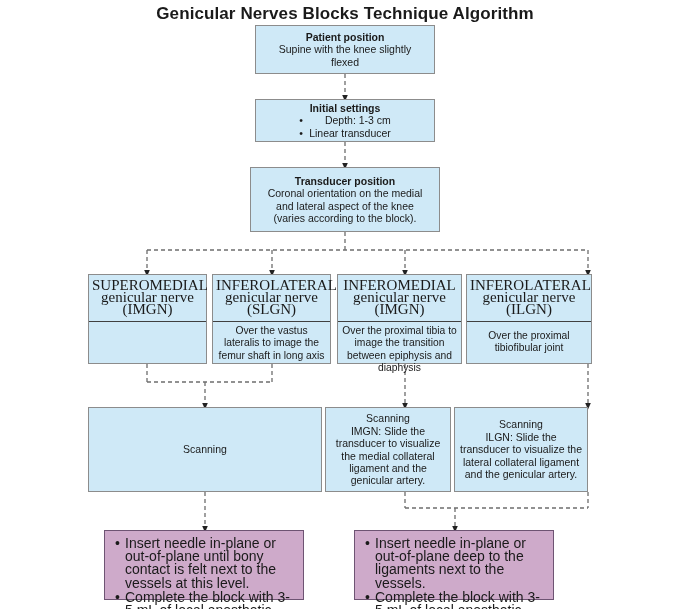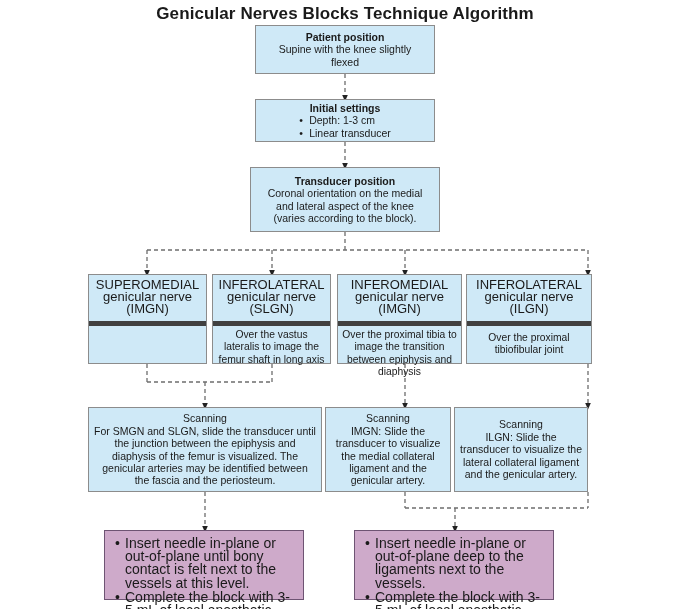--- a/index.html
+++ b/index.html
@@ -66,25 +66,26 @@
   
   .nerve {
     position: absolute;
     box-sizing: border-box;
     border: 1px solid #8c8c8c;
     background: #cfe9f7;
     display: flex;
     flex-direction: column;
   }
   .nerve .nerve-head {
-    border-bottom: 5px solid #404040;
+    border-bottom: 1px solid #404040;
     padding: 4px 3px 5px 3px;
     text-align: center;
-    font-size: 13px;
+    font-size: 15px;
     line-height: 12.2px;
+    font-family: Liberation Serif, serif;
   }
   .nerve .nerve-head .l1 { display: block; }
   .nerve .nerve-head .l2 { display: block; }
   .nerve .nerve-body {
     flex: 1;
     display: flex;
     align-items: center;
     justify-content: center;
     text-align: center;
     padding: 3px 4px;
@@ -115,21 +116,21 @@
   .outcome li:before {
     content: "\2022";
     position: absolute;
     left: -10px;
     top: 0;
   }
   .bullets {
     margin: 0;
     padding: 0;
     list-style: none;
-    text-align: left;
+    text-align: right;
     display: inline-block;
   }
   .bullets li {
     position: relative;
     padding-left: 10px;
   }
   .bullets li:before {
     content: "\2022";
     position: absolute;
     left: 0;
@@ -229,21 +230,20 @@
   <div class="nerve" style="left:466px; top:274px; width:126px; height:90px;">
     <div class="nerve-head">
       <span class="l1">INFEROLATERAL</span>
       <span class="l2">genicular nerve (ILGN)</span>
     </div>
     <div class="nerve-body">Over the proximal tibiofibular joint</div>
   </div>
 
   <div class="node node-pad" style="left:88px; top:407px; width:234px; height:85px;">
     <span class="ln">Scanning</span>
-    <span class="ln">For SMGN and SLGN, slide the transducer until the junction between the epiphysis and diaphysis of the femur is visualized. The genicular arteries may be identified between the fascia and the periosteum.</span>
   </div>
 
   <div class="node node-pad" style="left:325px; top:407px; width:126px; height:85px;">
     <span class="ln">Scanning</span>
     <span class="ln">IMGN: Slide the transducer to visualize the medial collateral ligament and the genicular artery.</span>
   </div>
 
   <div class="node node-pad" style="left:454px; top:407px; width:134px; height:85px;">
     <span class="ln">Scanning</span>
     <span class="ln">ILGN: Slide the transducer to visualize the lateral collateral ligament and the genicular artery.</span>

